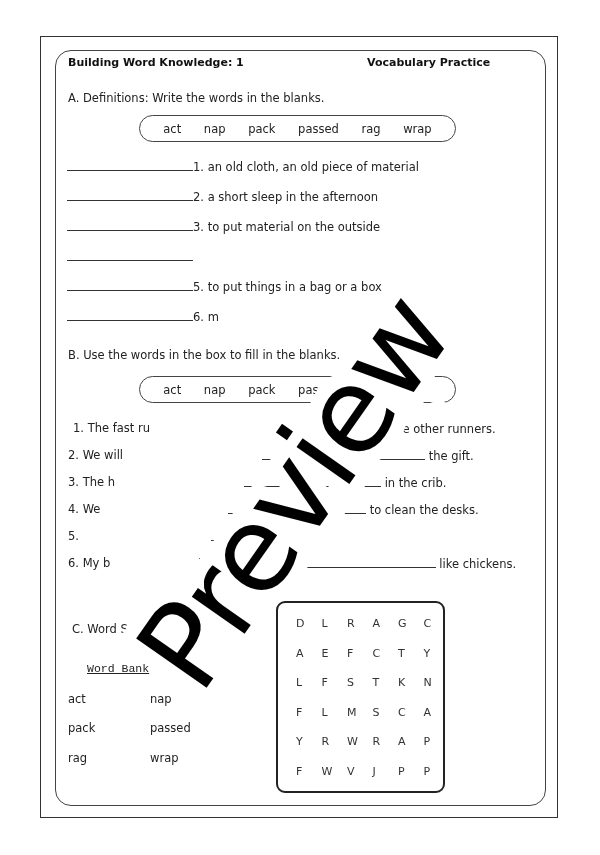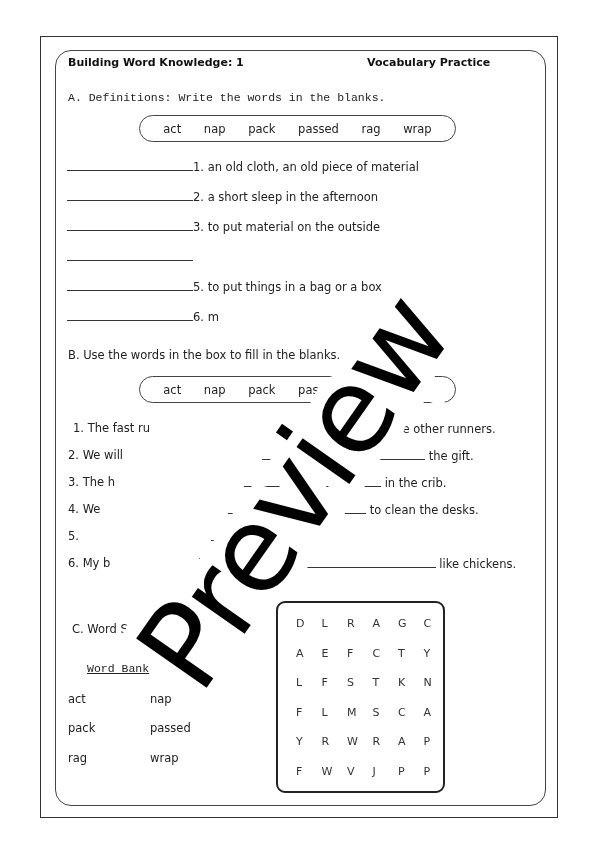--- a/index.html
+++ b/index.html
@@ -31,21 +31,21 @@
 </style>
 </head>
 <body>
 
 <div class="outer"></div>
 <div class="inner"></div>
 
 <div class="abs title" style="left:68px; top:56px;">Building Word Knowledge: 1</div>
 <div class="abs title" style="left:367px; top:56px;text-align:right;">Vocabulary Practice</div>
 
-<div class="abs txt" style="left:68px; top:91px;font-family:Liberation Mono, monospace;">A. Definitions: Write the words in the blanks.</div>
+<div class="abs txt" style="left:68px; top:91px;">A. Definitions: Write the words in the blanks.</div>
 <div class="pill" style="left:139px; top:115px; width:317px;">
   <span>act</span>
   <span>nap</span>
   <span>pack</span>
   <span>passed</span>
   <span>rag</span>
   <span>wrap</span>
 </div>
 
 <div class="abs txt" style="left:67px; top:159px;">

